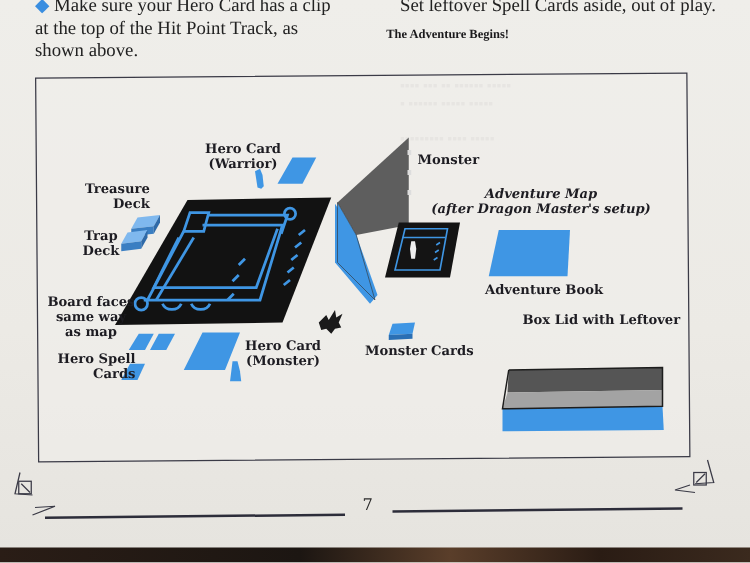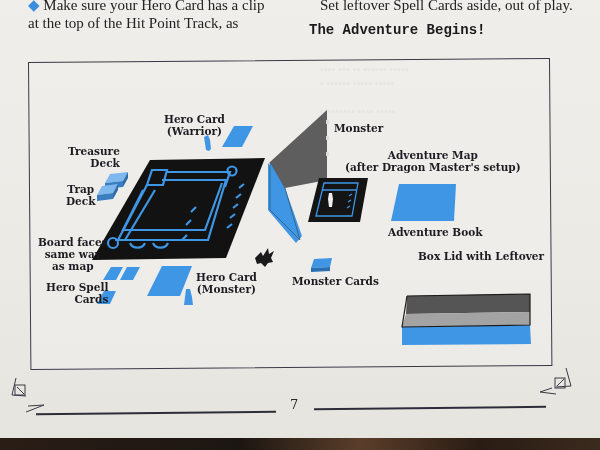--- a/index.html
+++ b/index.html
@@ -25,21 +25,21 @@
       position:absolute; left:28px; top:-4px; width:280px;
       font-family:"Liberation Serif", serif; font-size:15px; line-height:18px; color:#222;
     }
     .left-text .bullet { color:#3a8ee0; }
     .right-top {
       position:absolute; left:320px; top:-4px; width:280px;
       font-family:"Liberation Serif", serif; font-size:15px; line-height:18px; color:#222;
     }
     .section-heading {
       position:absolute; left:309px; top:22px;
-      font-family:Liberation Mono, monospace; font-weight:bold; font-size:14px; color:#1b1a1c;
+      font-family:Liberation Serif, serif; font-weight:bold; font-size:10px; color:#1b1a1c;
     }
     .diagram-frame {
       position:absolute; left:28px; top:62px; width:520px; height:306px;
       border:1.5px solid #3a3a46; transform:rotate(-0.45deg); transform-origin:left top;
       background:rgba(240,239,235,.6);
     }
     .lbl {
       position:absolute; font-family:"DejaVu Serif", serif; font-weight:bold;
       font-size:10.5px; line-height:12px; color:#1d1c22; text-align:center; white-space:nowrap;
     }
@@ -55,20 +55,21 @@
 
 <div class="page">
 
   <div class="ghost" style="left:320px;top:62px;width:230px;">
     ▪▪▪▪ ▪▪▪ ▪▪ ▪▪▪▪▪▪ ▪▪▪▪▪<br>▪ ▪▪▪▪▪▪ ▪▪▪▪▪ ▪▪▪▪▪<br><br>▪▪▪▪▪▪▪▪▪ ▪▪▪▪ ▪▪▪▪▪
   </div>
 
   <div class="left-text">
     <div><span class="bullet">◆</span> <span>Make sure your Hero Card has a clip</span></div>
     <div>at the top of the Hit Point Track, as</div>
+    <div>shown above.</div>
   </div>
 
   <div class="right-top">Set leftover Spell Cards aside, out of play.</div>
   <div class="section-heading">The Adventure Begins!</div>
 
   <div class="diagram-frame"></div>
 
   <svg width="600" height="450" style="left:0;top:0;">
 
     <g>
@@ -181,21 +182,21 @@
   </div>
   <div class="lbl" style="left:46px;top:281px;text-align:right;">
     <div>Hero Spell</div>
     <div>Cards</div>
   </div>
   <div class="lbl" style="left:196px;top:271px;">
     <div>Hero Card</div>
     <div>(Monster)</div>
   </div>
   <div class="lbl" style="left:334px;top:122px;">Monster</div>
-  <div class="lbl" style="left:345px;top:149px;">
+  <div class="lbl" style="left:345px;top:149px;font-style:italic;">
     <div>Adventure Map</div>
     <div>(after Dragon Master's setup)</div>
   </div>
   <div class="lbl" style="left:388px;top:226px;">Adventure Book</div>
   <div class="lbl" style="left:292px;top:275px;">Monster Cards</div>
   <div class="lbl" style="left:418px;top:250px;">
     <div>Box Lid with Leftover</div>
   </div>
 
   <div class="footer-line" style="left:36px;top:412px;width:240px;transform:rotate(-0.6deg);"></div>

